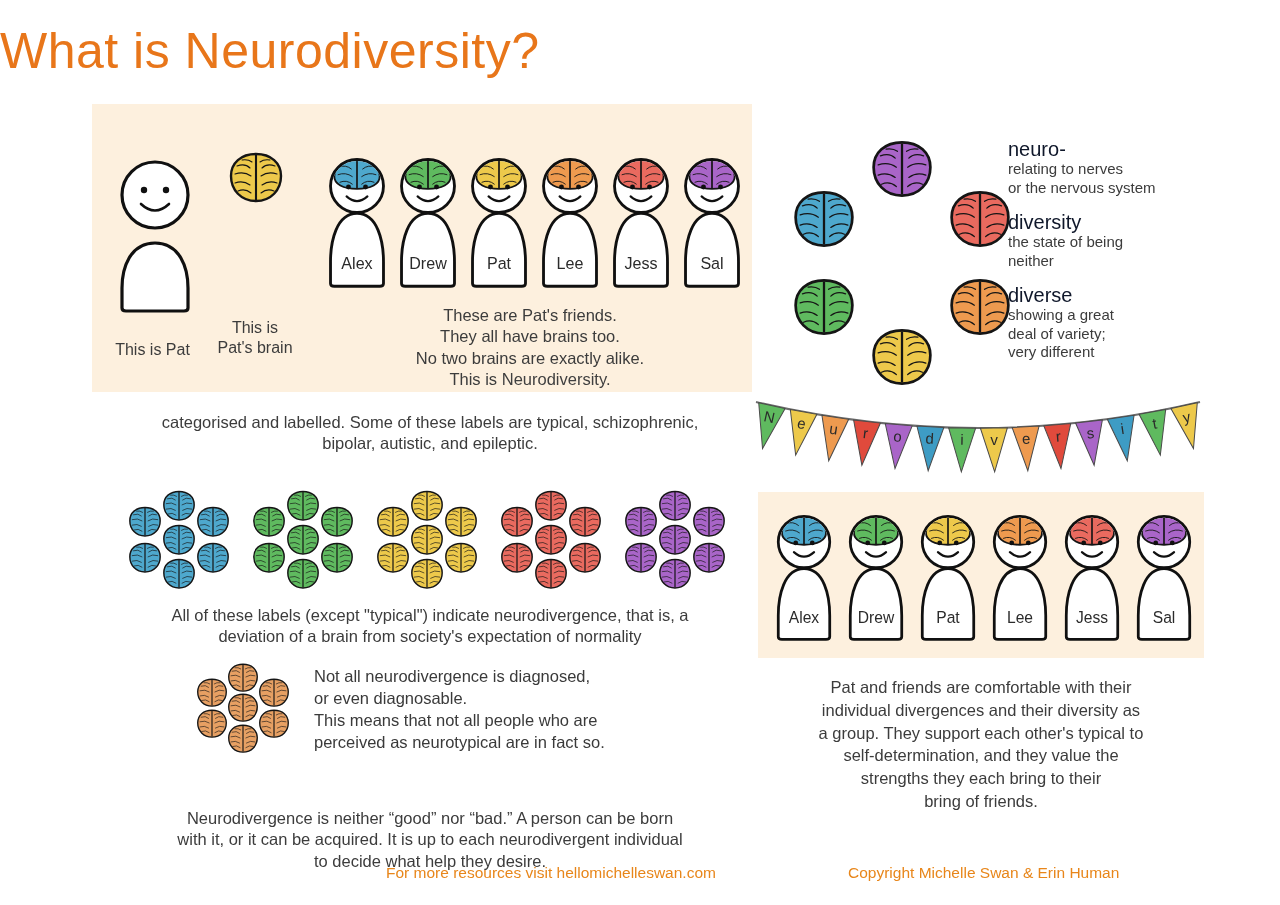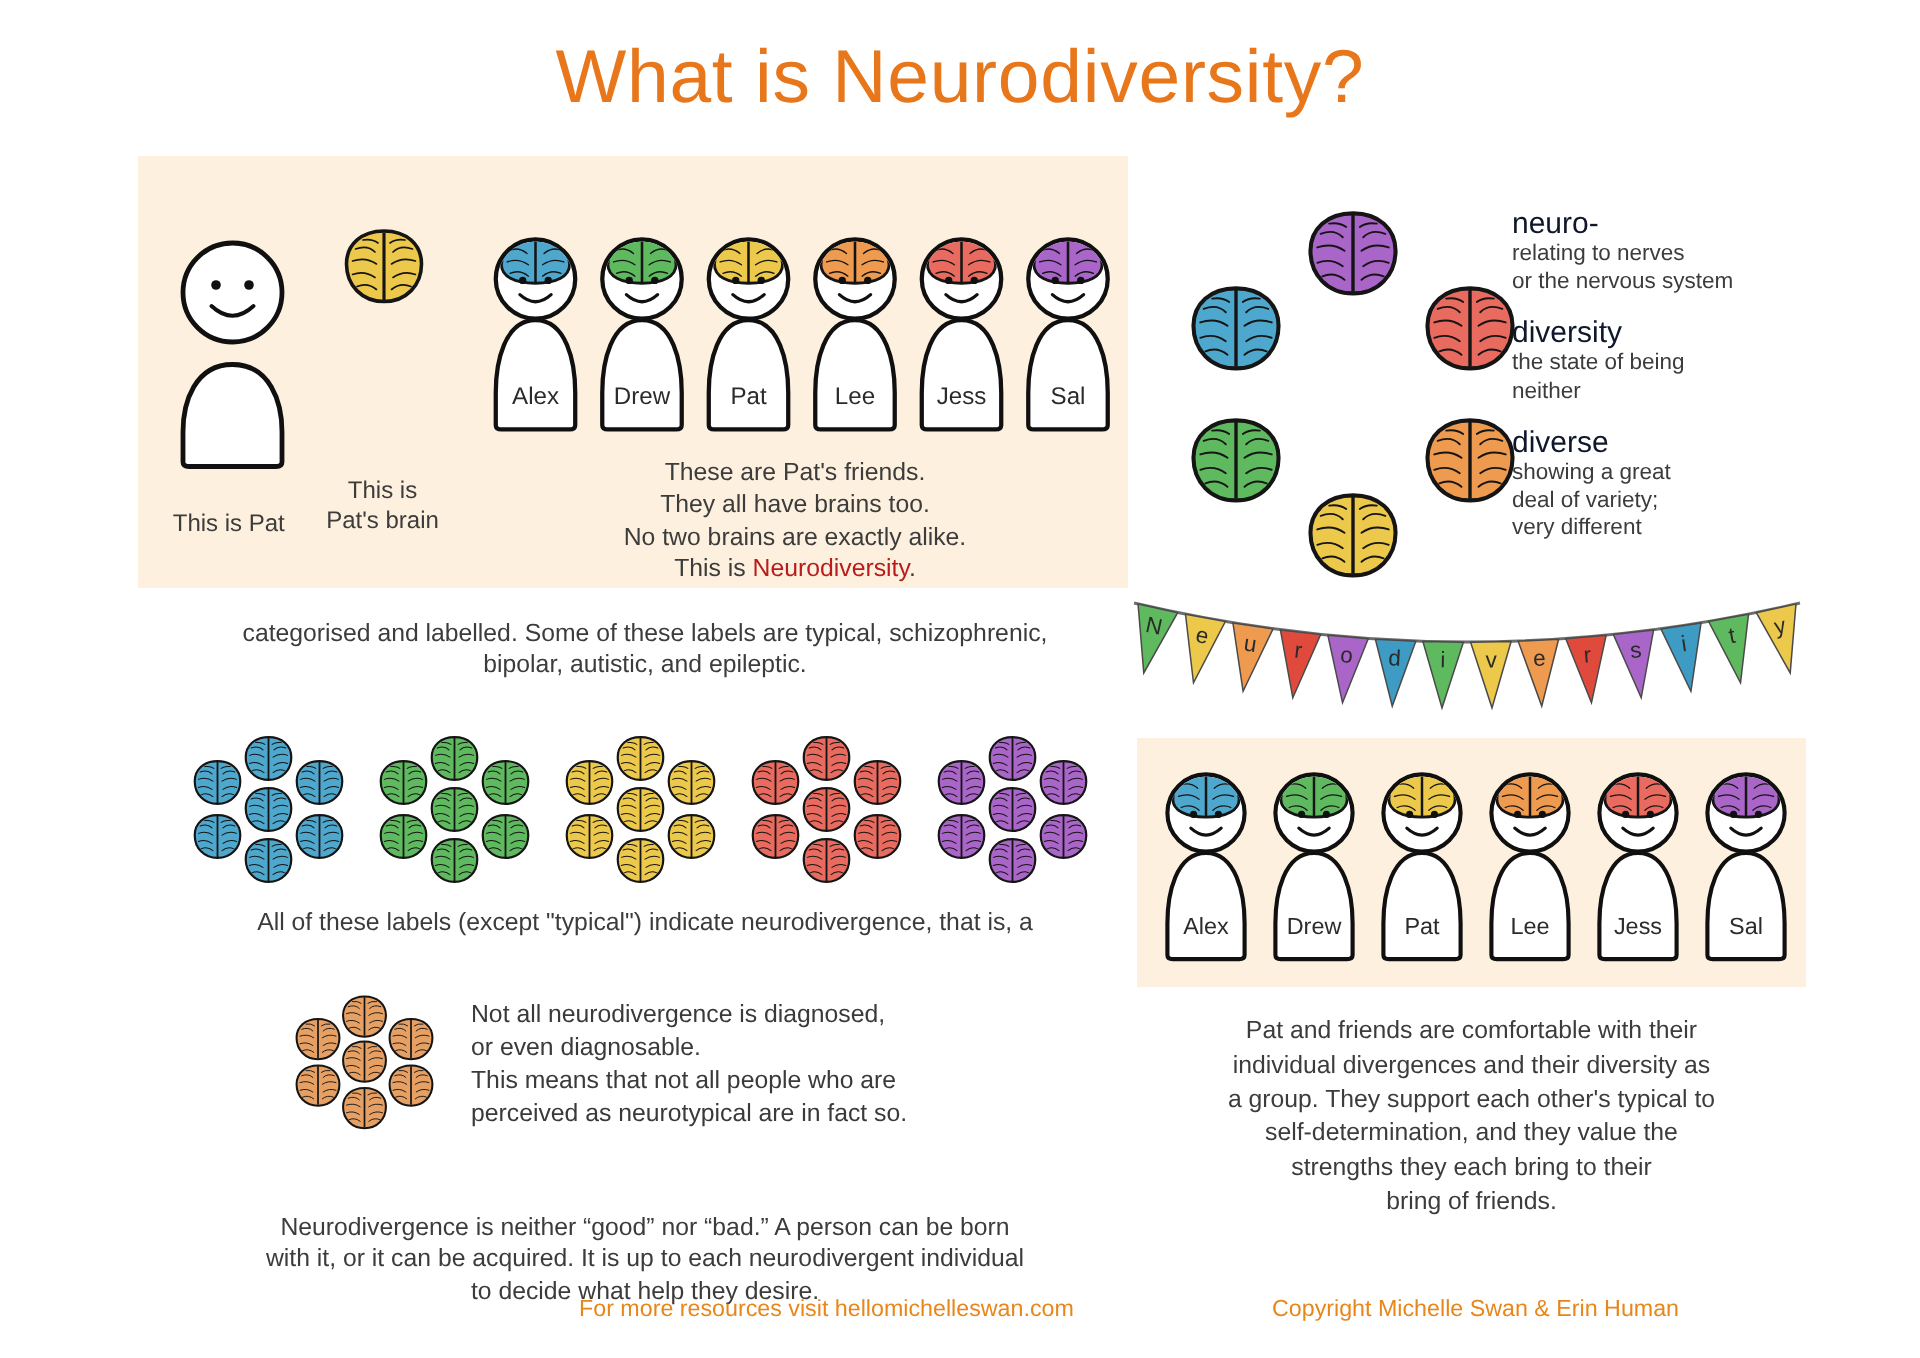--- a/index.html
+++ b/index.html
@@ -19,21 +19,21 @@
     overflow: hidden;
     background: #ffffff;
   }
 
   
   #title {
     position: absolute;
     left: 0;
     top: 24px;
     width: 1280px;
-    text-align: center;
+    text-align: left;
     font-size: 50px;
     font-weight: 400;
     color: #e8761a;
     letter-spacing: 0.5px;
     line-height: 1.1;
   }
 
   
   .cream-panel {
     position: absolute;
@@ -102,21 +102,21 @@
   
   .caption {
     position: absolute;
     text-align: center;
     font-size: 16px;
     color: #3c3c3c;
     line-height: 1.22;
     white-space: pre-line;
   }
 
-  .orange-word { color: #b91c1c; text-align: center; }
+  .orange-word { color: #404040; text-align: center; }
 </style>
 </head>
 <body>
 
 <div id="page">
 
   <div id="title">What is Neurodiversity?</div>
 
   <div class="cream-panel" id="panel-intro"></div>
 
@@ -1149,20 +1149,21 @@
               <path d="M14 8 Q20 7 24 10"></path>
               <path d="M42 8 Q36 7 32 10"></path>
             </g>
           </svg>
         </div>
       </div>
     </div>
 
   <div class="para leftpara" style="left:110px; top:605px; width:640px;">
     <div>All of these labels (except "typical") indicate neurodivergence, that is, a</div>
+    <div>deviation of a brain from society's expectation of normality</div>
   </div>
 
   <div id="undiagnosed-cluster" style="position:absolute; left:196px; top:663px; width:110px; height:90px;">
       <div class="brain" style="left: 31px; top: 0px;">
         <svg width="32" height="30" viewBox="0 0 56 52">
           <path d="M28 2 C13 2 3 11 3 24 C3 38 13 49 28 49 C43 49 53 38 53 24 C53 11 43 2 28 2 Z" fill="#e7a063" stroke="#151515" stroke-width="2.4"></path>
           <path d="M28 3 L28 48" stroke="#151515" stroke-width="2" fill="none"></path>
           <g stroke="#151515" stroke-width="1.1" fill="none" stroke-linecap="round">
             <path d="M9 14 Q17 11 22 16"></path>
             <path d="M7 22 Q16 19 23 24"></path>

